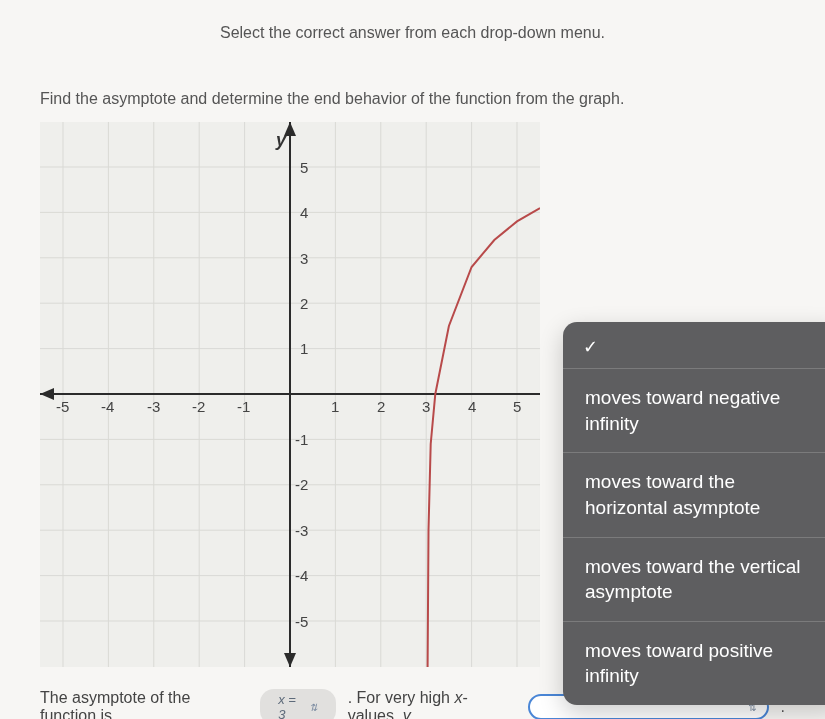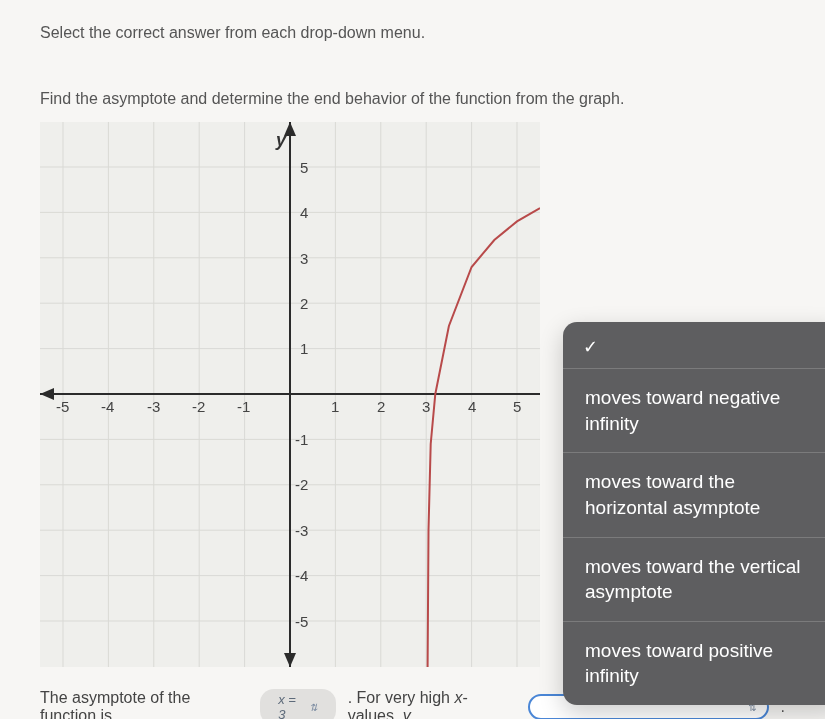--- a/index.html
+++ b/index.html
@@ -9,20 +9,21 @@
       width: 825px;
       height: 719px;
       position: relative;
       color: #444;
       font-size: 16px;
       padding: 24px 40px 0 40px;
     }
     .instructions {
       margin-bottom: 20px;
       color: #555;
+      text-align: center;
     }
     .prompt {
       margin-bottom: 14px;
       color: #555;
       margin-top: 48px;
     }
     .content-row {
       position: relative;
     }
     .graph-box {

